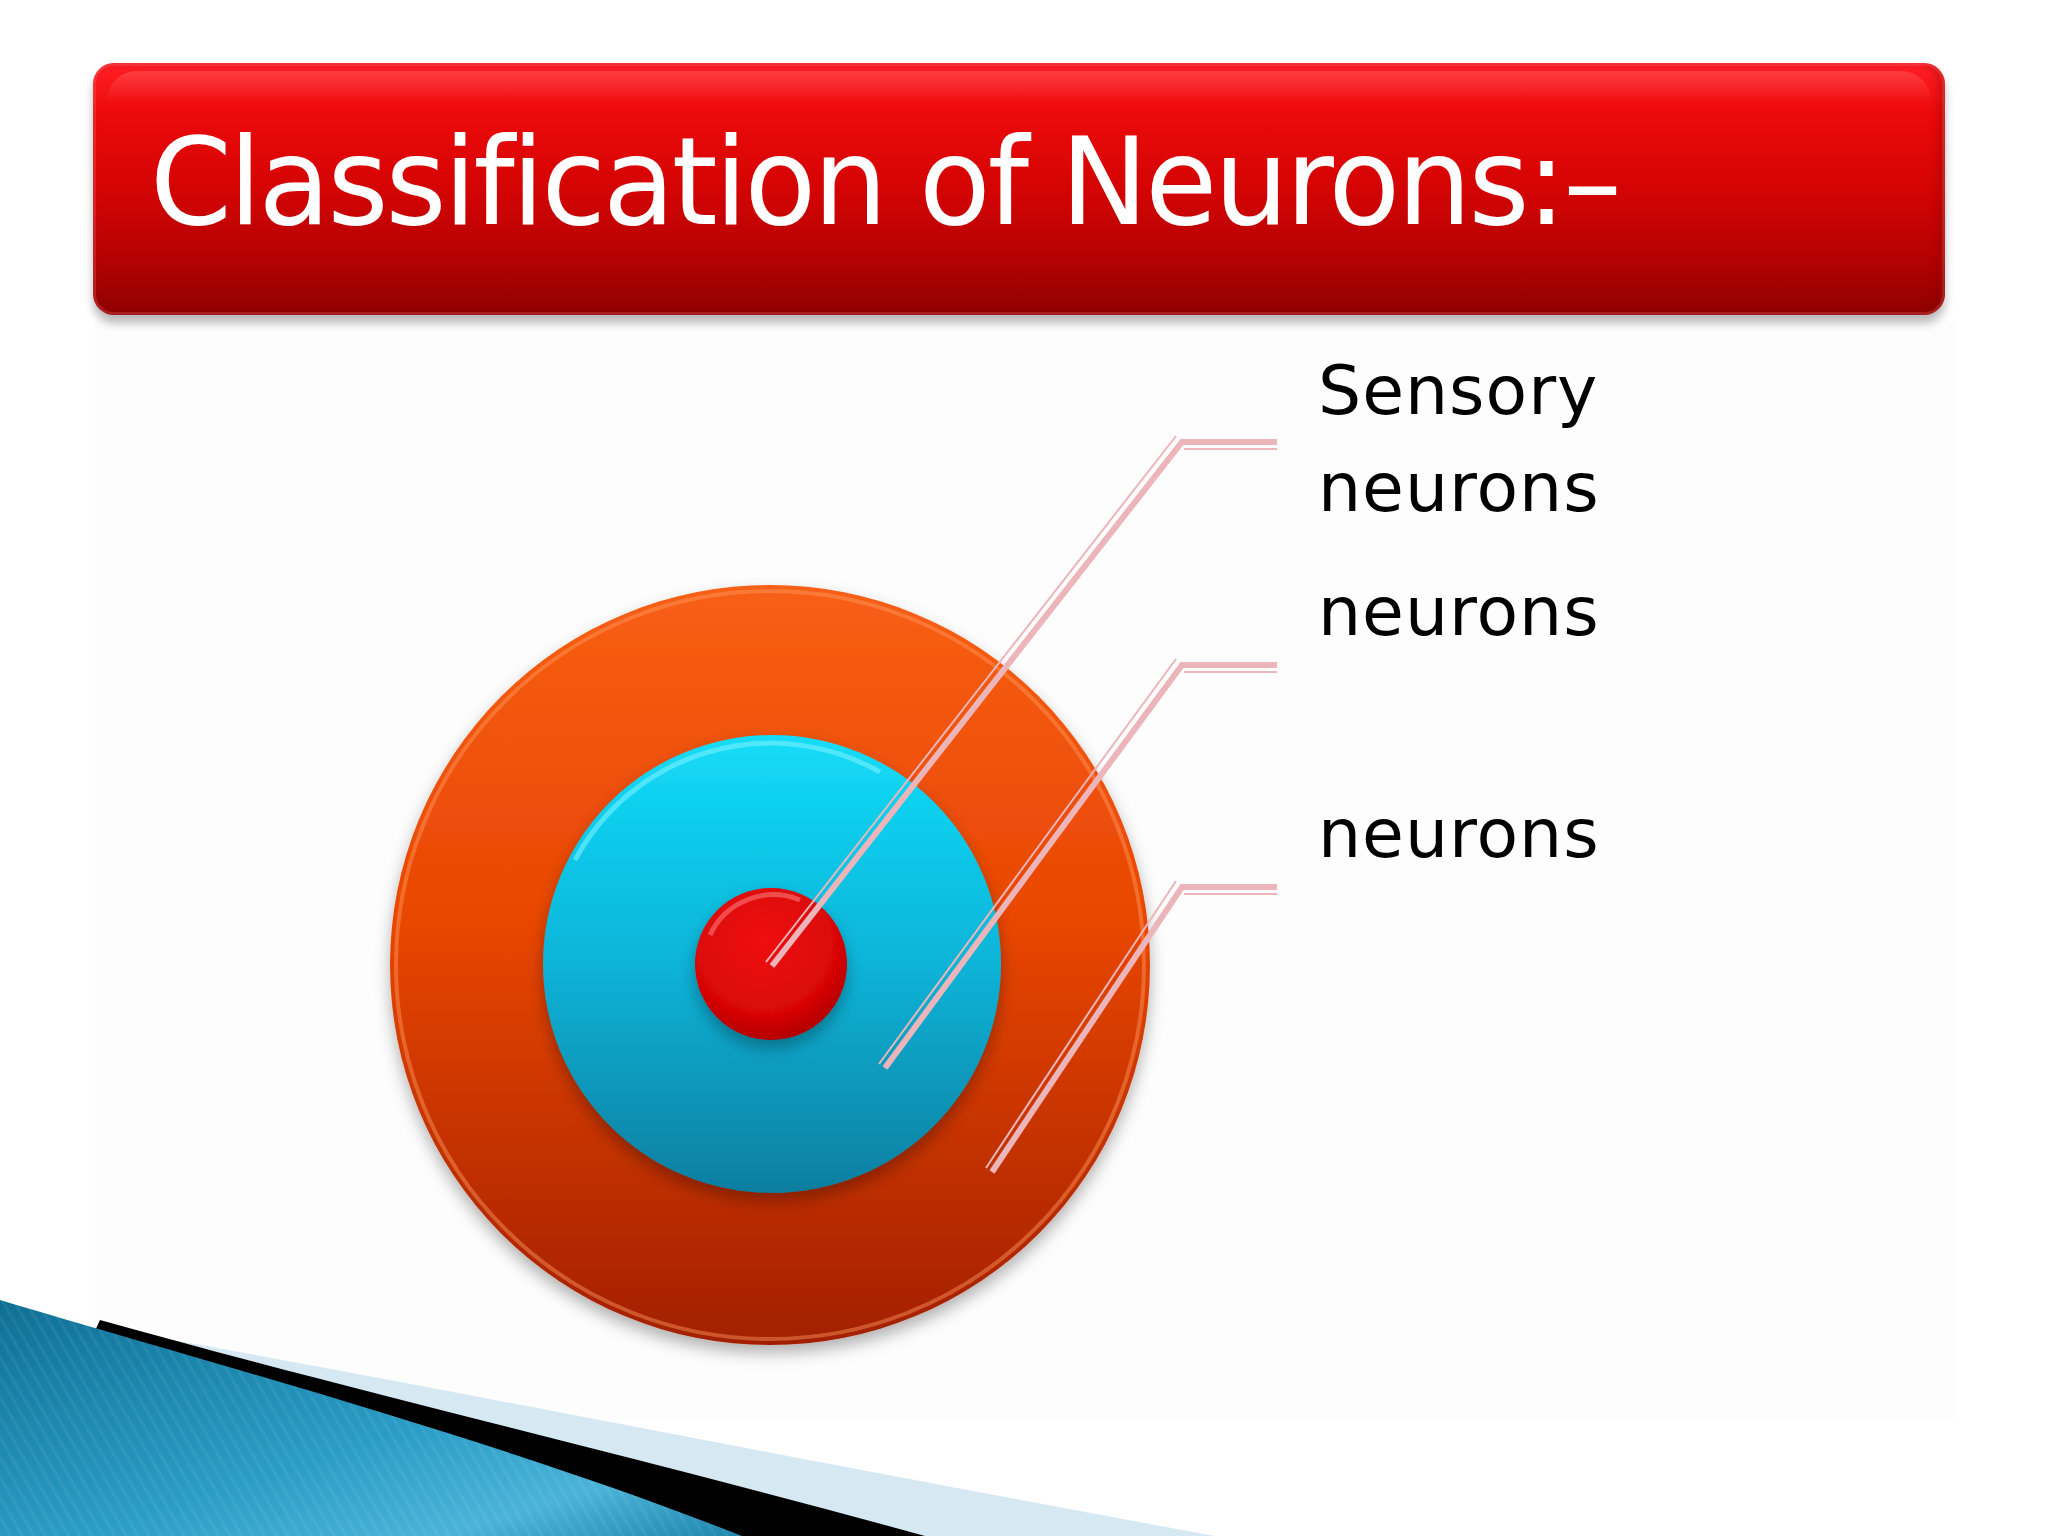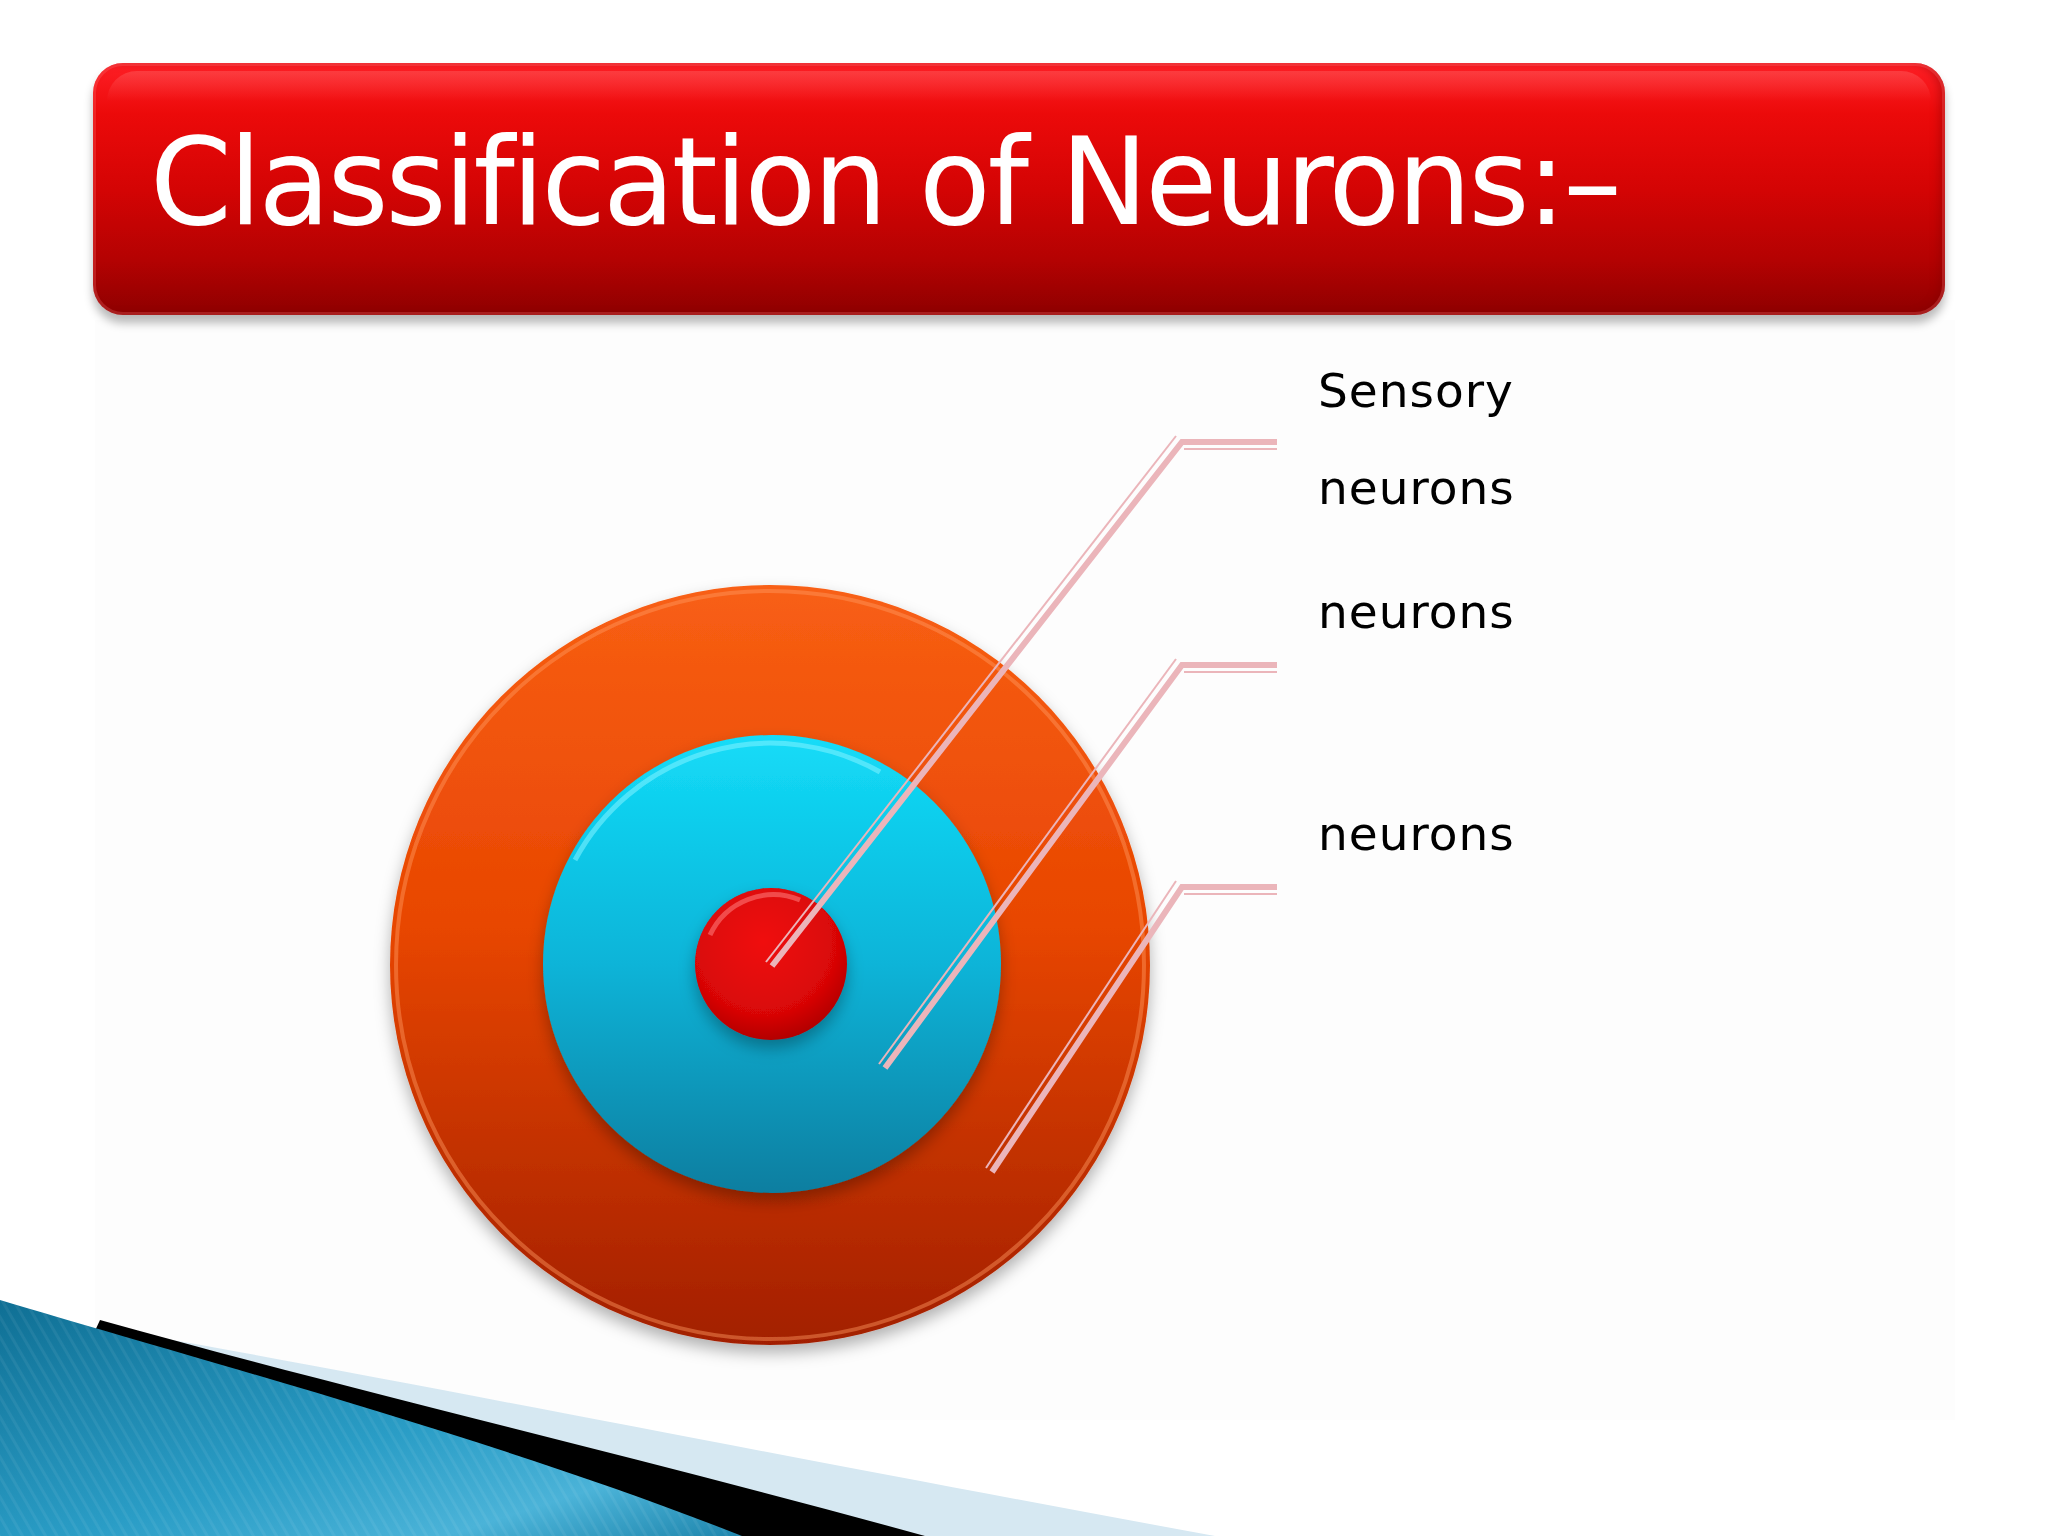--- a/index.html
+++ b/index.html
@@ -25,21 +25,21 @@
     width: 1860px;
     height: 1100px;
     background: #fdfdfd;
   }
   .title-bar {
     position: absolute;
     left: 93px;
     top: 63px;
     width: 1852px;
     height: 252px;
-    border-radius: 30px;
+    border-radius: 21px;
     background: linear-gradient(to bottom, #ff1f26 0%, #ec0a0a 20%, #d40404 50%, #b40202 78%, #8e0000 100%);
     box-shadow: 0 8px 10px rgba(0,0,0,0.28), inset 0 0 0 3px rgba(255,120,120,0.25), inset -6px 0 8px rgba(120,0,0,0.35);
     box-sizing: border-box;
   }
   .title-bar::after {
     content: "";
     position: absolute;
     left: 14px; right: 14px; top: 8px;
     height: 30px;
     border-radius: 30px 30px 0 0;
@@ -64,21 +64,21 @@
     position: absolute;
     left: 0; top: 0;
     width: 2048px; height: 1536px;
   }
   .label {
     position: absolute;
     left: 1318px;
     margin: 0;
     color: #000000;
     font-family: "DejaVu Sans", sans-serif;
-    font-size: 47px;
+    font-size: 68px;
     line-height: 97px;
     letter-spacing: 1px;
     white-space: nowrap;
   }
   .label span { display: block; }
   .label-sensory { top: 342px; }
   .label-motor { top: 563px; }
   .label-mixed { top: 785px; }
   .swoosh-svg {
     position: absolute;

